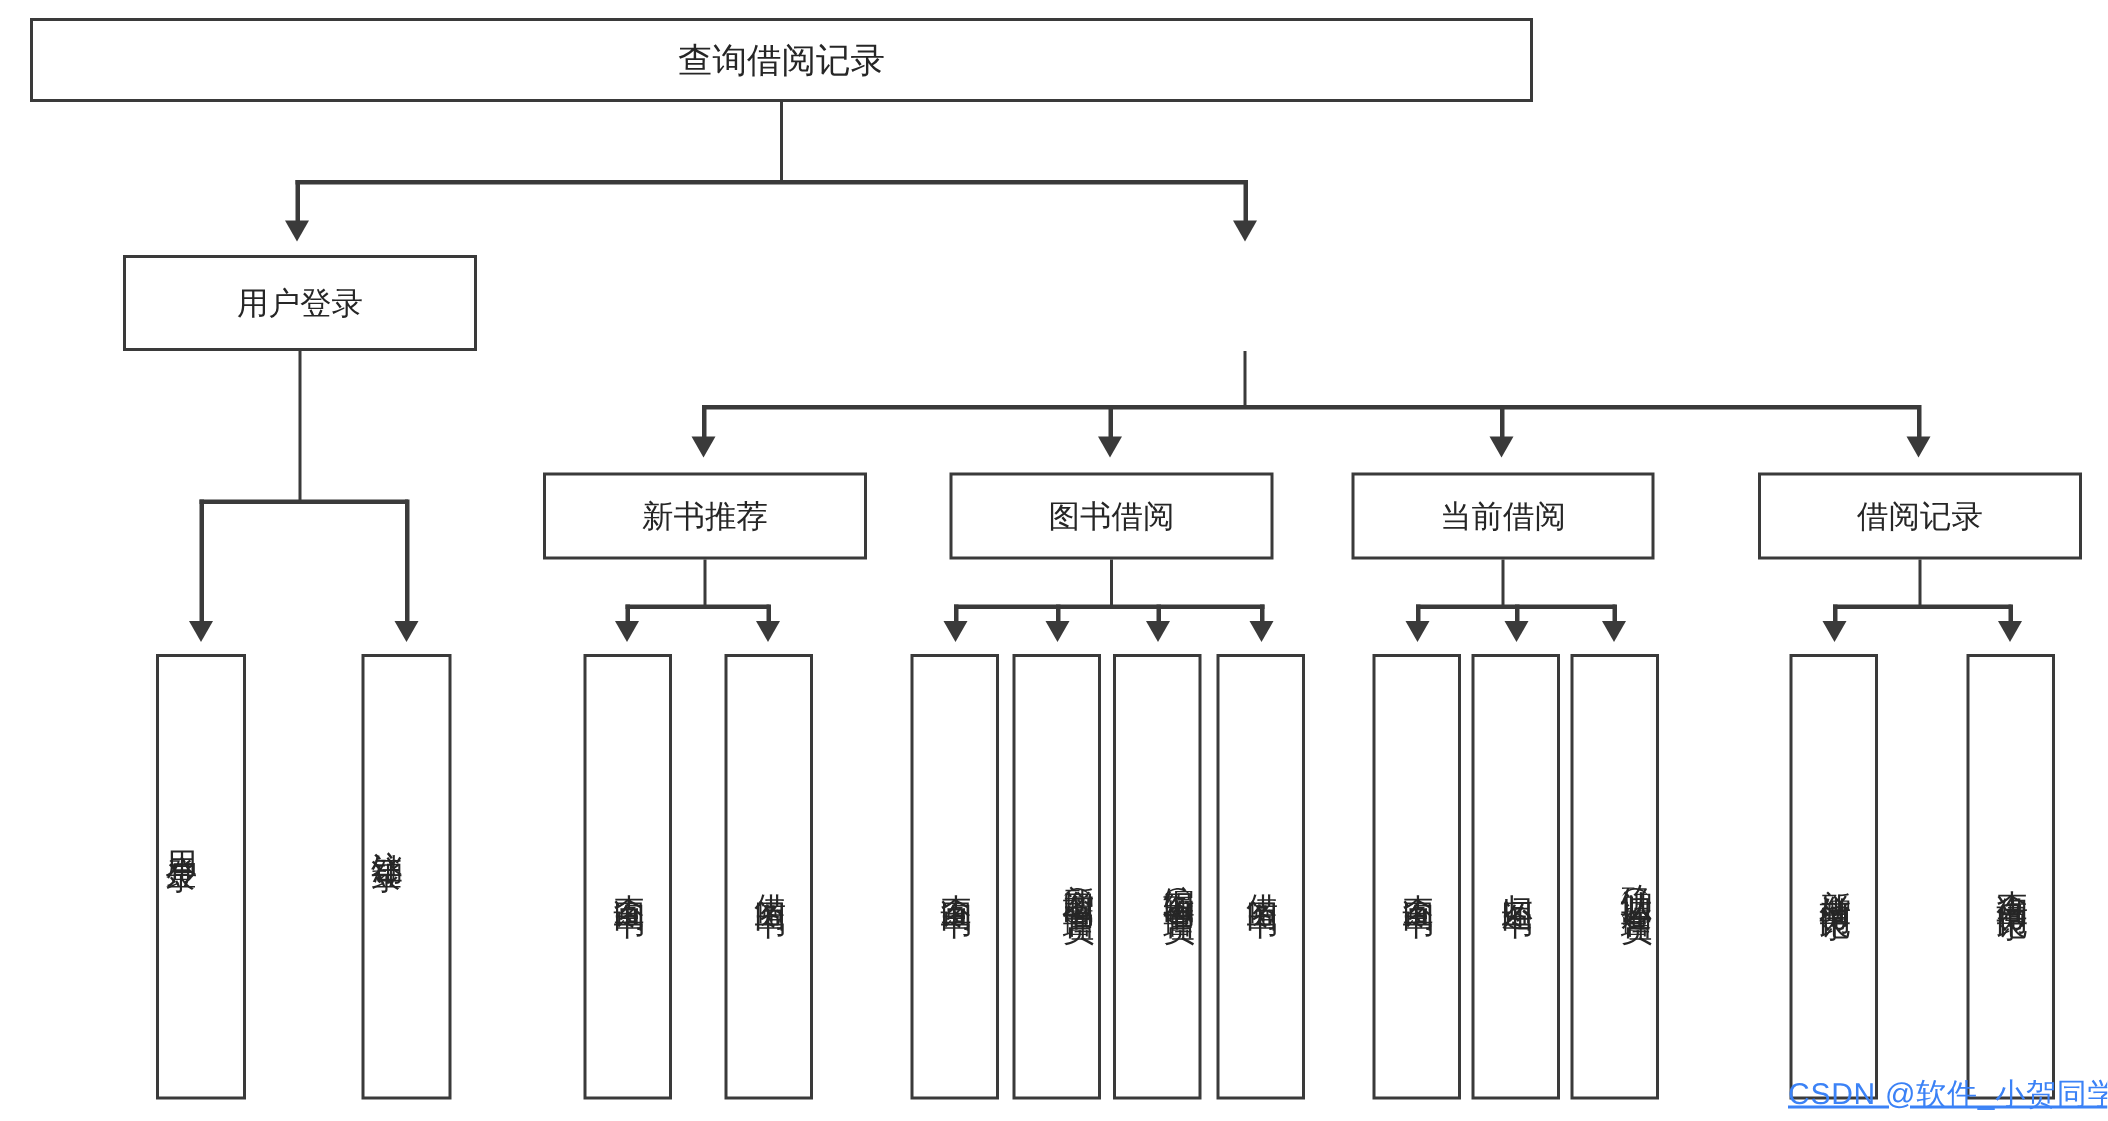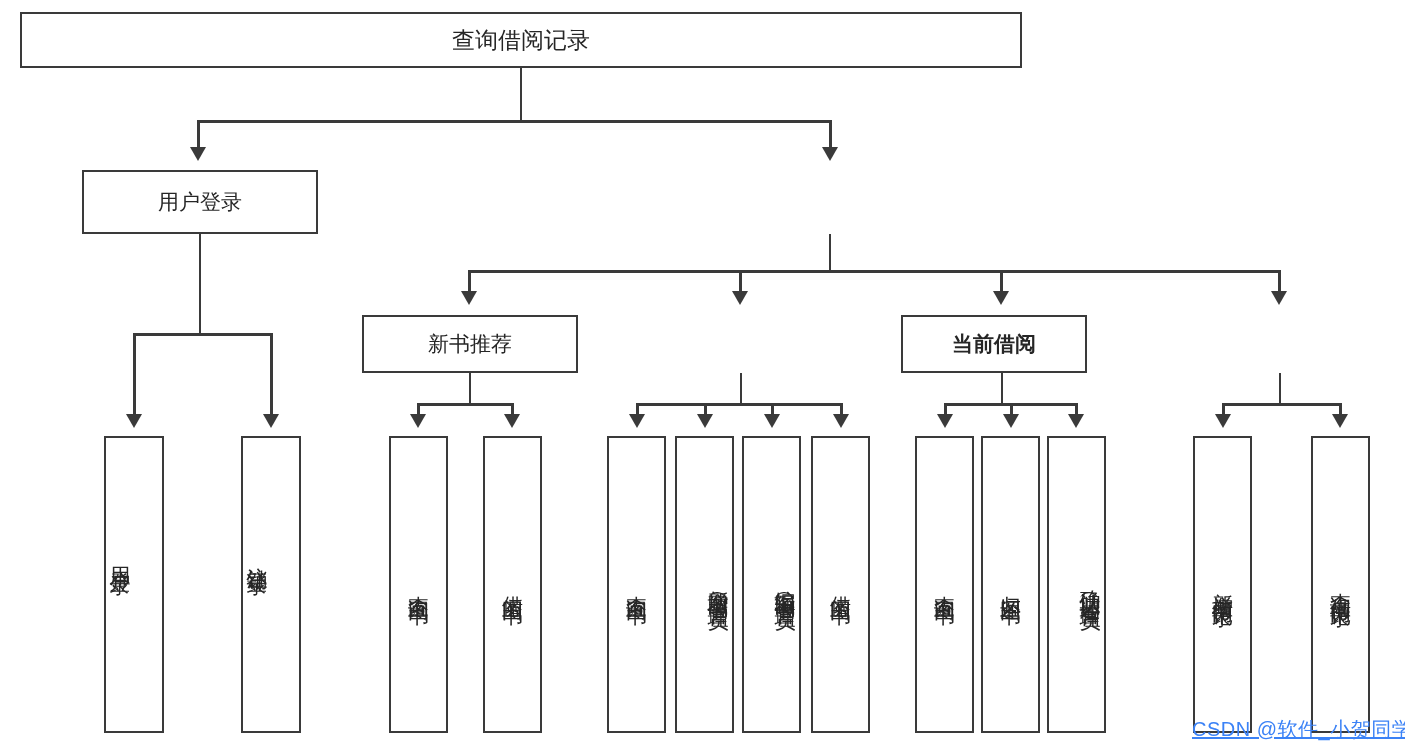--- a/index.html
+++ b/index.html
@@ -126,22 +126,28 @@
   <div class="linev" style="left:739px; top:270px; height:23px;"></div>
   <div class="arrow" style="left:732px; top:291px;"></div>
   <div class="linev" style="left:1000px; top:270px; height:23px;"></div>
   <div class="arrow" style="left:993px; top:291px;"></div>
   <div class="linev" style="left:1278px; top:270px; height:23px;"></div>
   <div class="arrow" style="left:1271px; top:291px;"></div>
 
   <div class="node branch" style="left:362px; top:315px; width:216px; height:58px;">
     <span class="label">新书推荐</span>
   </div>
-  <div class="node branch" style="left:901px; top:315px; width:186px; height:58px;font-weight:bold;">
+  <div class="node branch" style="left:633px; top:315px; width:216px; height:58px;">
+    <span class="label">图书借阅</span>
+  </div>
+  <div class="node branch" style="left:901px; top:315px; width:202px; height:58px;">
     <span class="label">当前借阅</span>
+  </div>
+  <div class="node branch" style="left:1172px; top:315px; width:216px; height:58px;">
+    <span class="label">借阅记录</span>
   </div>
 
   <div class="linev" style="left:468.5px; top:373px; height:32px;"></div>
   <div class="lineh" style="left:417px; top:403px; width:96px;"></div>
   <div class="linev" style="left:417px; top:403px; height:13px;"></div>
   <div class="arrow" style="left:410px; top:414px;"></div>
   <div class="linev" style="left:511px; top:403px; height:13px;"></div>
   <div class="arrow" style="left:504px; top:414px;"></div>
 
   <div class="node leaf mid" style="left:389px; top:436px; width:59px; height:297px;">

